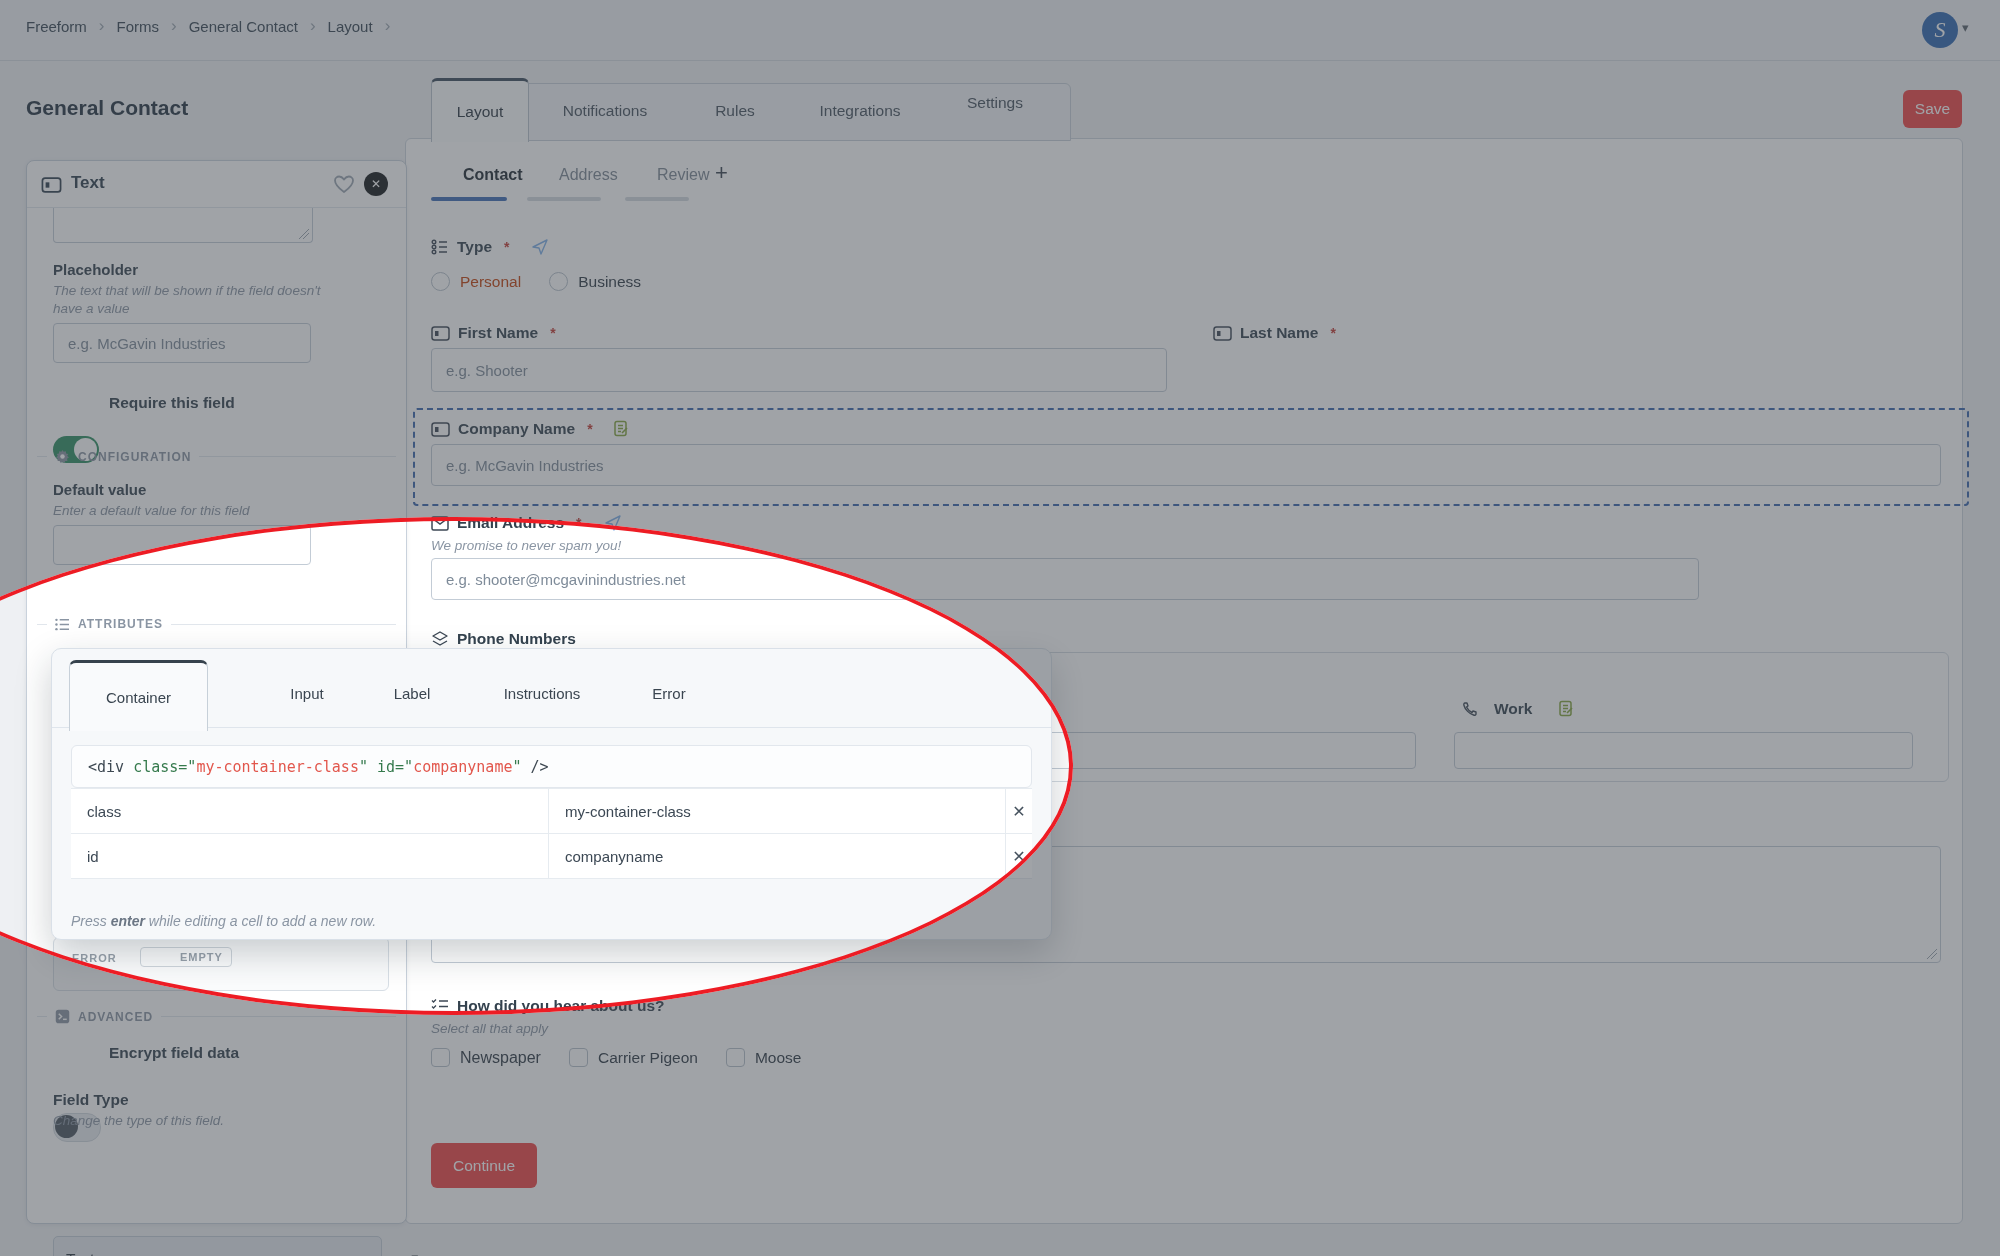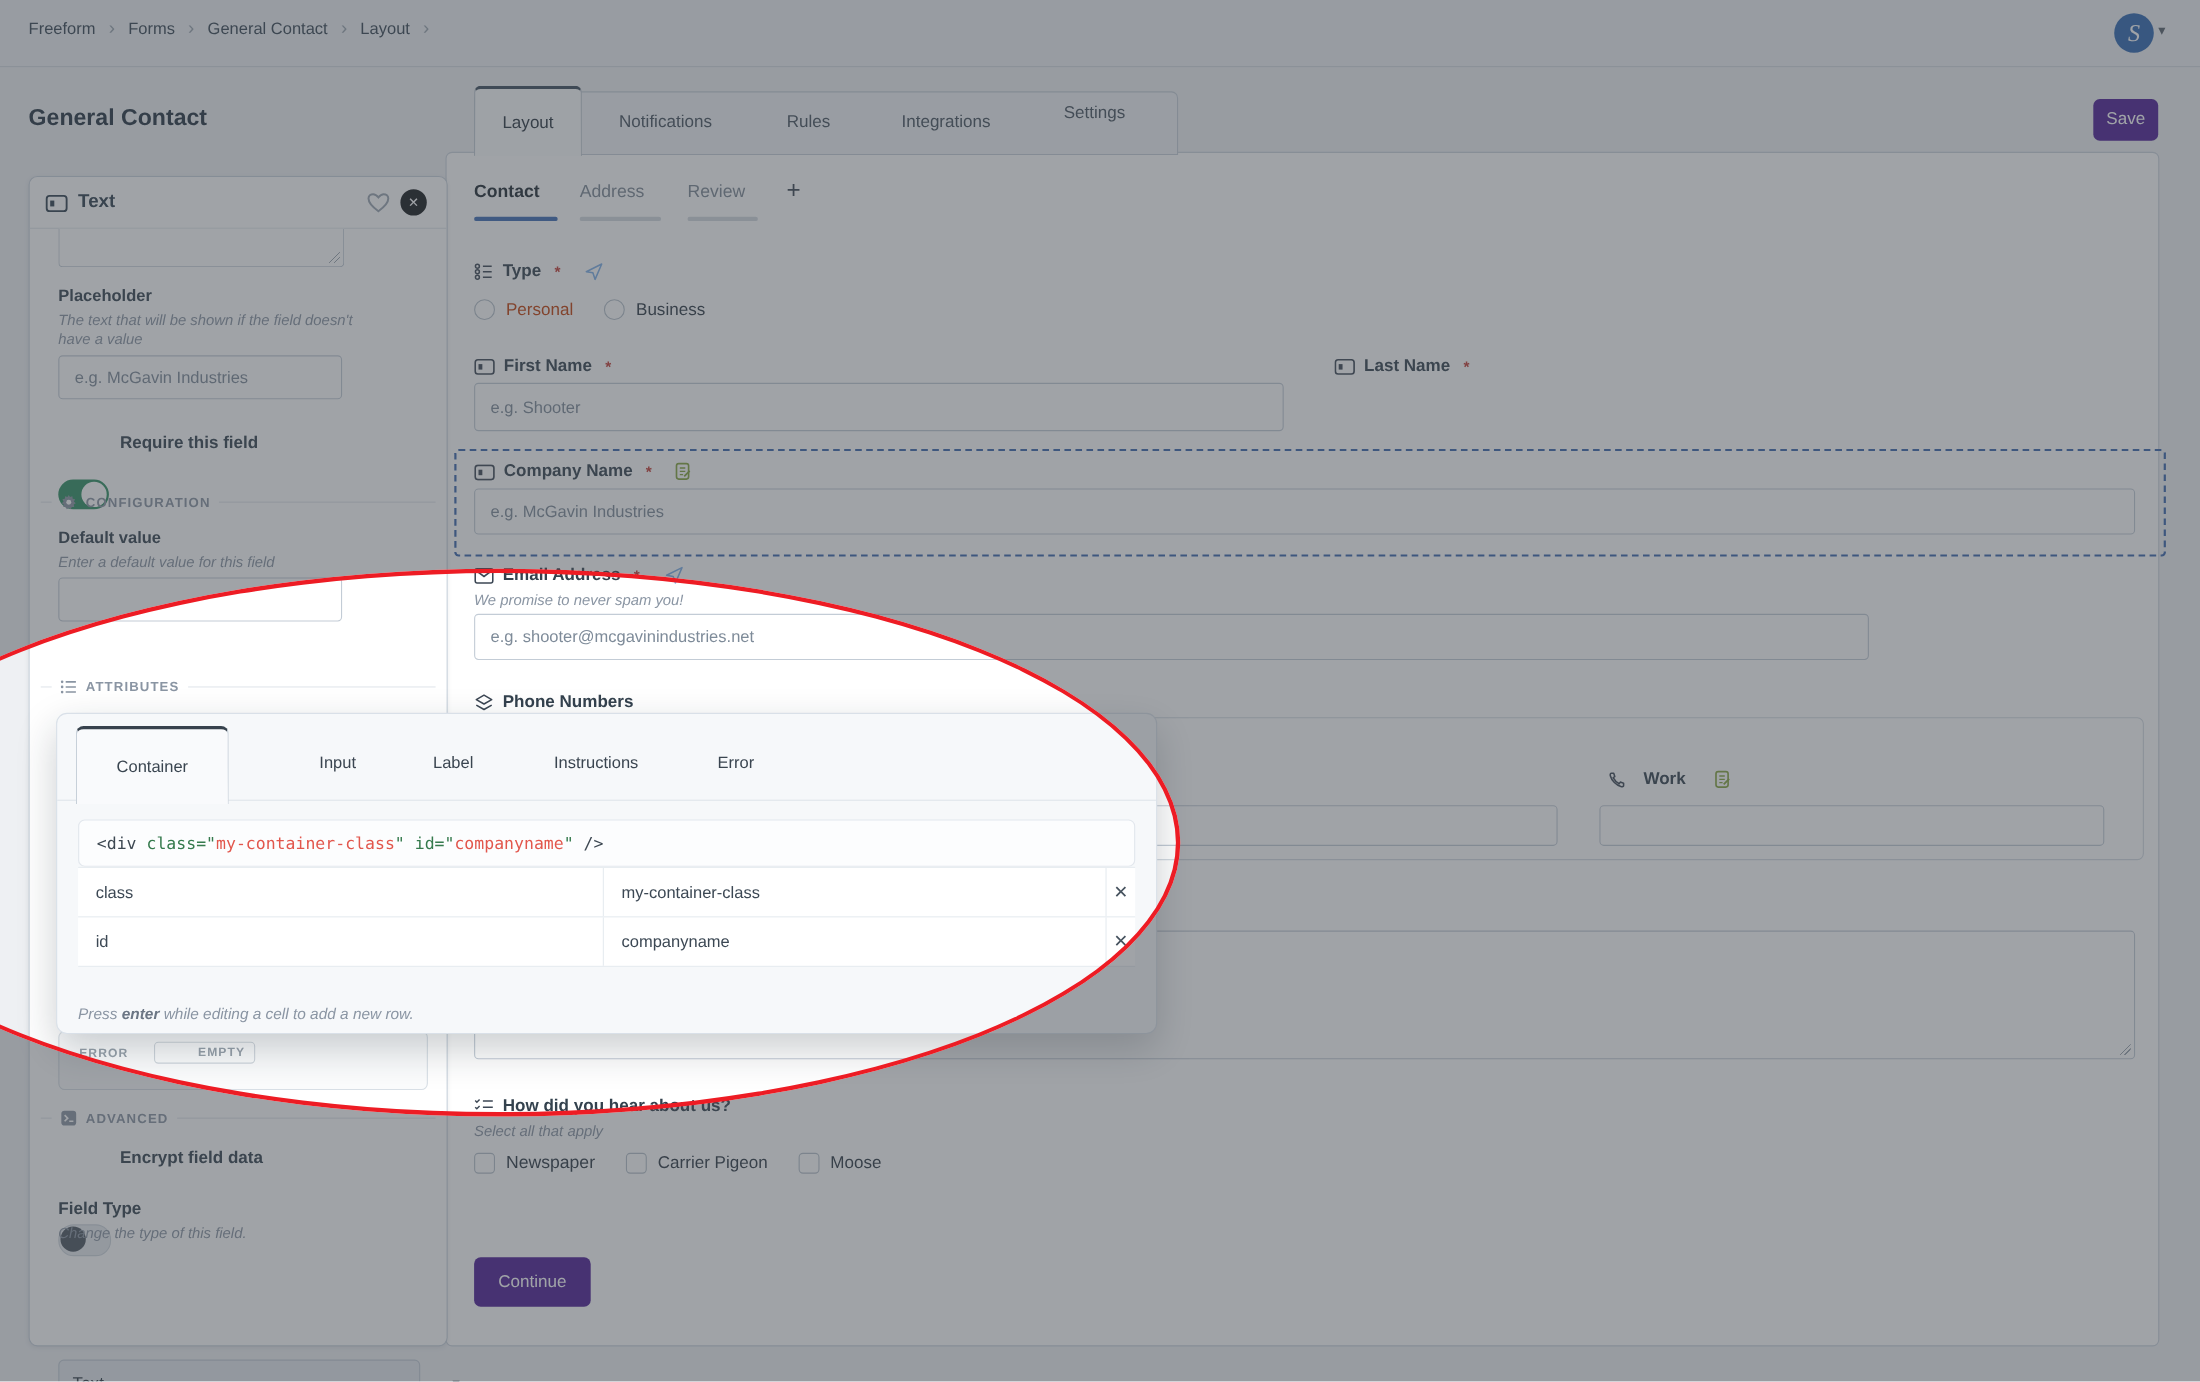--- a/index.html
+++ b/index.html
@@ -31,27 +31,27 @@
   .toggle .knob{position:absolute;top:2px;width:23px;height:23px;border-radius:50%;background:#fff;}
   .toggle.on{background:#2f8f62;}
   .toggle.on .knob{right:2px;}
   .toggle.off{background:#e7ebef;border:1px solid #cfd6dd;}
   .toggle.off .knob{left:1px;top:1px;background:#4a545e;}
   
   .tabstrip{border:1px solid #c6cfd8;border-radius:6px 6px 0 0;background:#f1f3f6;}
   .tab{font-size:15.5px;color:#46525e;display:flex;align-items:center;justify-content:center;}
   .tab.active{background:#fbfcfd;border:1px solid #b9c3cd;border-bottom:none;border-top:3px solid #3d4d5c;
               border-radius:6px 6px 0 0;color:#2b3640;}
-  .ptab{font-size:16px;color:#7d8894;}
+  .ptab{font-size:16px;color:#7d8894;margin-left:32px;}
   .ptab.active{color:#202a33;font-weight:bold;}
   .underline{height:4px;border-radius:2px;background:#d3d9df;}
   .underline.active{background:#3f6db5;}
   .check{width:19px;height:19px;border:1.5px solid #b6c0ca;border-radius:4px;background:#fff;box-sizing:border-box;}
   .radio{width:19px;height:19px;border:1.5px solid #b6c0ca;border-radius:50%;background:#fff;box-sizing:border-box;}
-  .btn-red{background:#4c1d95;color:#fff;border-radius:6px;display:flex;align-items:center;
+  .btn-red{background:#ef4444;color:#fff;border-radius:6px;display:flex;align-items:center;
            justify-content:center;font-size:15.5px;}
   .dashedsel{border:2px dashed #3a66ad;border-radius:4px;}
   .groupbox{border:1px solid #d4dbe2;border-radius:6px;}
   
   .popup{left:51px;top:648px;width:999px;height:290px;background:#f6f8fa;
          border:1px solid #d9e0e8;border-radius:10px;box-shadow:0 14px 36px rgba(25,35,45,.22);z-index:20;}
   .pop-tab{font-size:15px;color:#3a4550;display:flex;align-items:center;justify-content:center;}
   .pop-tab.active{background:#f9fafc;border:1px solid #c7d0d9;border-bottom:none;border-top:3px solid #37424d;
                   border-radius:7px 7px 0 0;}
   .codebox{background:#fcfdfe;border:1px solid #e2e7ed;border-radius:6px;

